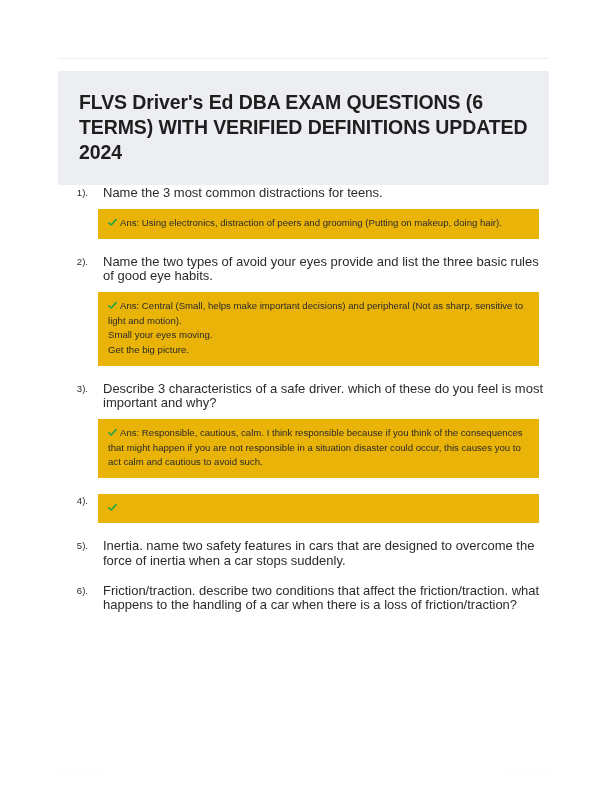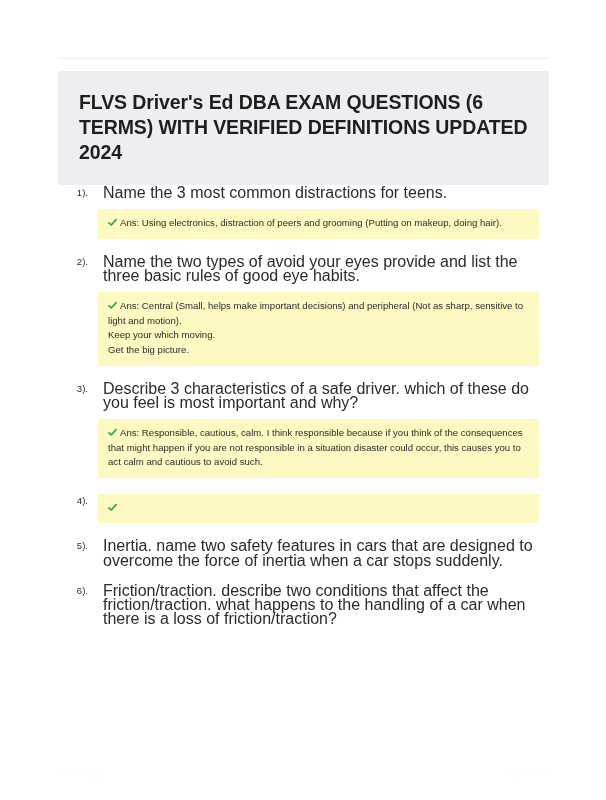--- a/index.html
+++ b/index.html
@@ -63,27 +63,27 @@
     position: absolute;
     left: 58px;
     top: 0;
     width: 30px;
     text-align: right;
     font-size: 9.6px;
     line-height: 14px;
     color: #2b2b2b;
   }
   .q-text {
-    font-size: 16px;
+    font-size: 13px;
     line-height: 14.2px;
     color: #2b2b2b;
     margin: 0;
   }
   .answer-box {
-    background: #fef9c3;
+    background: #eab308;
     margin-top: 9px;
     margin-left: -5px;
     padding: 7px 10px 8px 10px;
     box-sizing: border-box;
     width: 441px;
   }
   .answer-line {
     font-size: 9.6px;
     line-height: 14.6px;
     color: #2b2b2b;
@@ -131,21 +131,21 @@
               </svg></span><span>Ans: Using electronics, distraction of peers and grooming (Putting on makeup, doing hair).</span></p>
         </div>
       </div>
       <div class="qa-item">
         <div class="q-number">2).</div>
         <p class="q-text">Name the two types of avoid your eyes provide and list the three basic rules of good eye habits.</p>
         <div class="answer-box">
           <p class="answer-line"><span class="check-icon"><svg width="9" height="9" viewBox="0 0 12 12" aria-hidden="true">
                 <path d="M1.2 6.4 L4.3 9.3 L10.8 2.2" fill="none" stroke="#21a844" stroke-width="2.1" stroke-linecap="round" stroke-linejoin="round"></path>
               </svg></span><span>Ans: Central (Small, helps make important decisions) and peripheral (Not as sharp, sensitive to light and motion).</span></p>
-          <p class="answer-line"><span>Keep your which moving.</span></p>
+          <p class="answer-line"><span>Small your eyes moving.</span></p>
           <p class="answer-line"><span>Get the big picture.</span></p>
         </div>
       </div>
       <div class="qa-item">
         <div class="q-number">3).</div>
         <p class="q-text">Describe 3 characteristics of a safe driver. which of these do you feel is most important and why?</p>
         <div class="answer-box">
           <p class="answer-line"><span class="check-icon"><svg width="9" height="9" viewBox="0 0 12 12" aria-hidden="true">
                 <path d="M1.2 6.4 L4.3 9.3 L10.8 2.2" fill="none" stroke="#21a844" stroke-width="2.1" stroke-linecap="round" stroke-linejoin="round"></path>
               </svg></span><span>Ans: Responsible, cautious, calm. I think responsible because if you think of the consequences that might happen if you are not responsible in a situation disaster could occur, this causes you to act calm and cautious to avoid such.</span></p>

